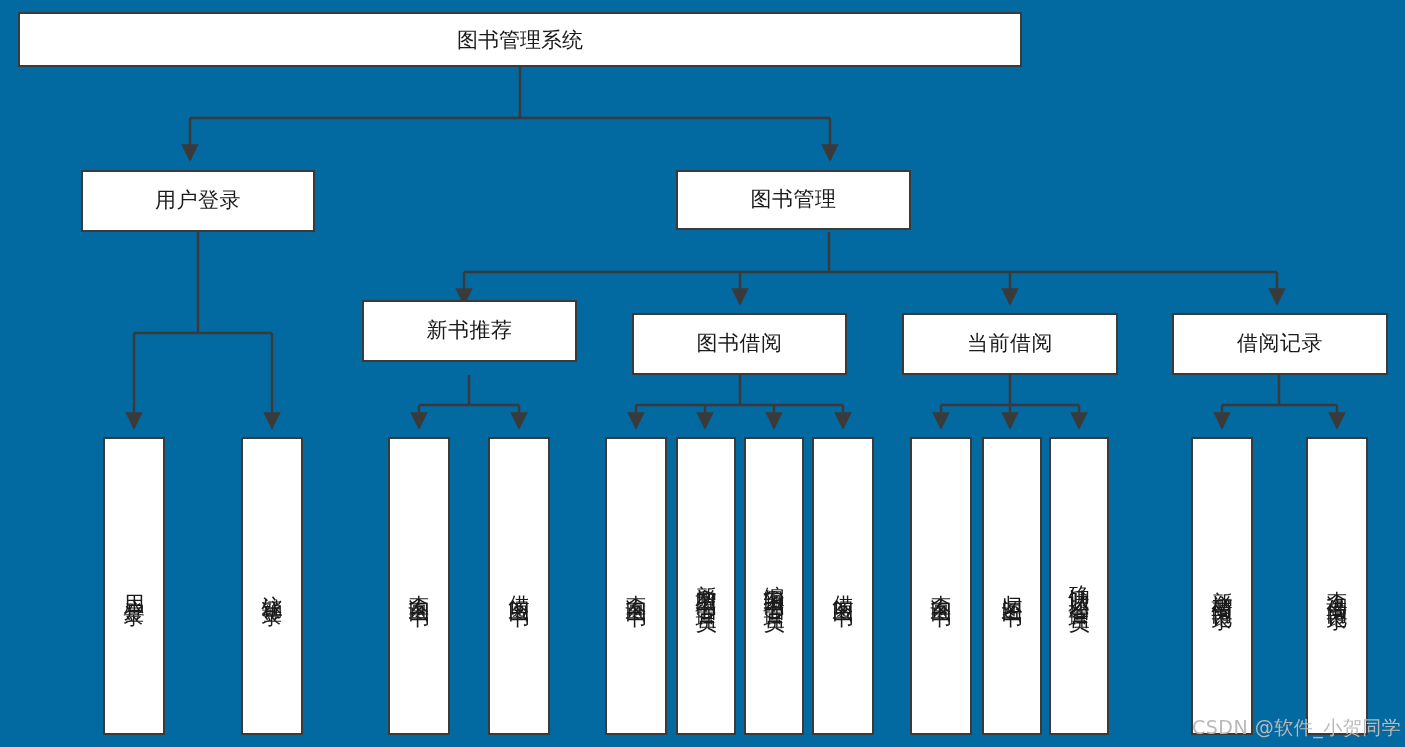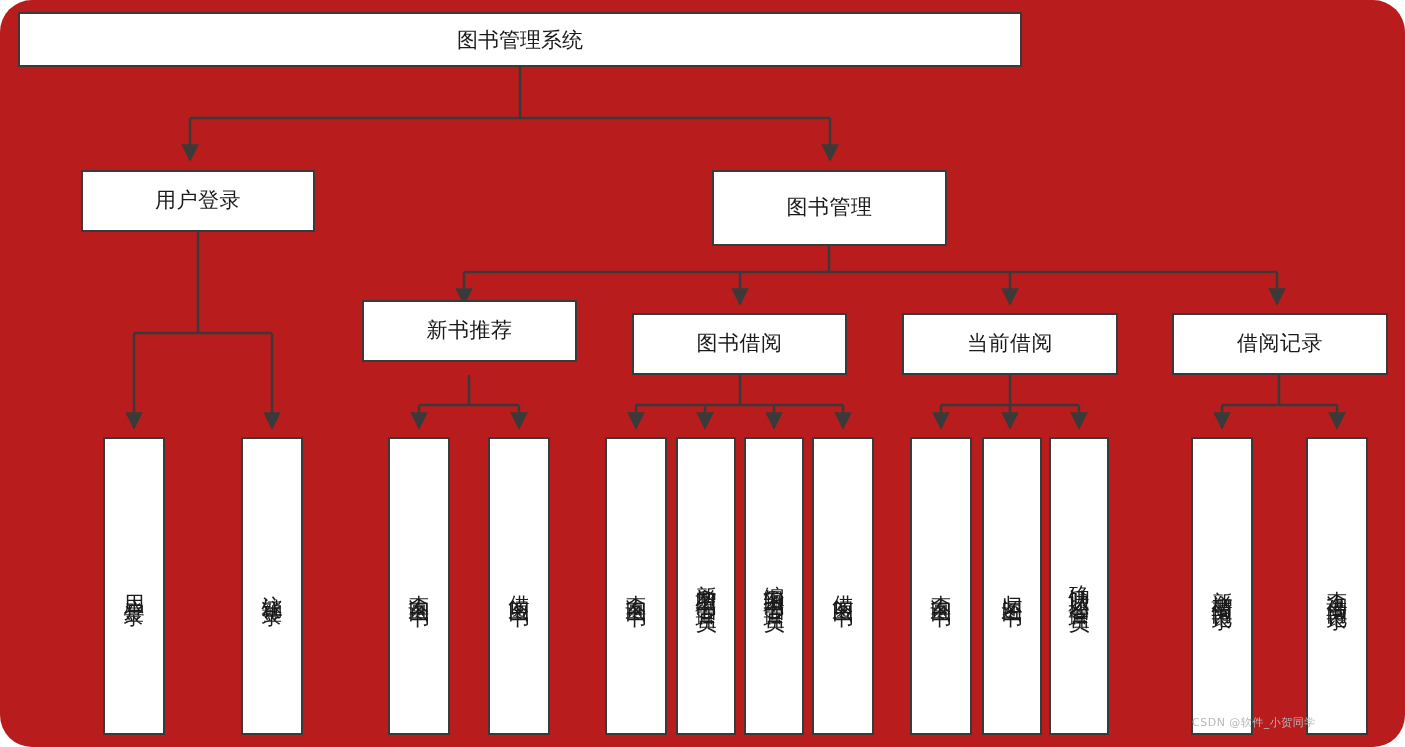--- a/index.html
+++ b/index.html
@@ -7,23 +7,22 @@
     padding: 0;
     background: #ffffff;
   }
   body {
     font-family: "DejaVu Sans", "Liberation Sans", sans-serif;
   }
   #canvas {
     position: relative;
     width: 1405px;
     height: 747px;
-    background: #b91c1c;
+    background: #0369a1;
     overflow: hidden;
-    border-radius: 32px;
   }
   svg.connectors {
     position: absolute;
     left: 0;
     top: 0;
     width: 1405px;
     height: 747px;
     pointer-events: none;
   }
   .node {
@@ -56,21 +55,21 @@
     letter-spacing: 4px;
     line-height: 1.05;
     white-space: nowrap;
     text-align: center;
   }
   .hlabel {
     white-space: nowrap;
   }
   .watermark {
     position: absolute;
-    font-size: 11px;
+    font-size: 19px;
     color: #b9b9b9;
     letter-spacing: 0.5px;
     white-space: nowrap;
     user-select: none;
   }
 </style>
 </head>
 <body>
 
 <div id="canvas">
@@ -126,21 +125,21 @@
   </svg>
 
   <div class="node root" style="left:18px; top:12px; width:1004px; height:55px;">
     <span class="hlabel">图书管理系统</span>
   </div>
 
   <div class="node h" style="left:81px; top:170px; width:234px; height:62px;">
     <span class="hlabel">用户登录</span>
   </div>
 
-  <div class="node h" style="left:712px; top:170px; width:235px; height:76px;">
+  <div class="node h" style="left:676px; top:170px; width:235px; height:60px;">
     <span class="hlabel">图书管理</span>
   </div>
 
   <div class="node h" style="left:362px; top:300px; width:215px; height:62px;">
     <span class="hlabel">新书推荐</span>
   </div>
 
   <div class="node h" style="left:632px; top:313px; width:215px; height:62px;">
     <span class="hlabel">图书借阅</span>
   </div>

